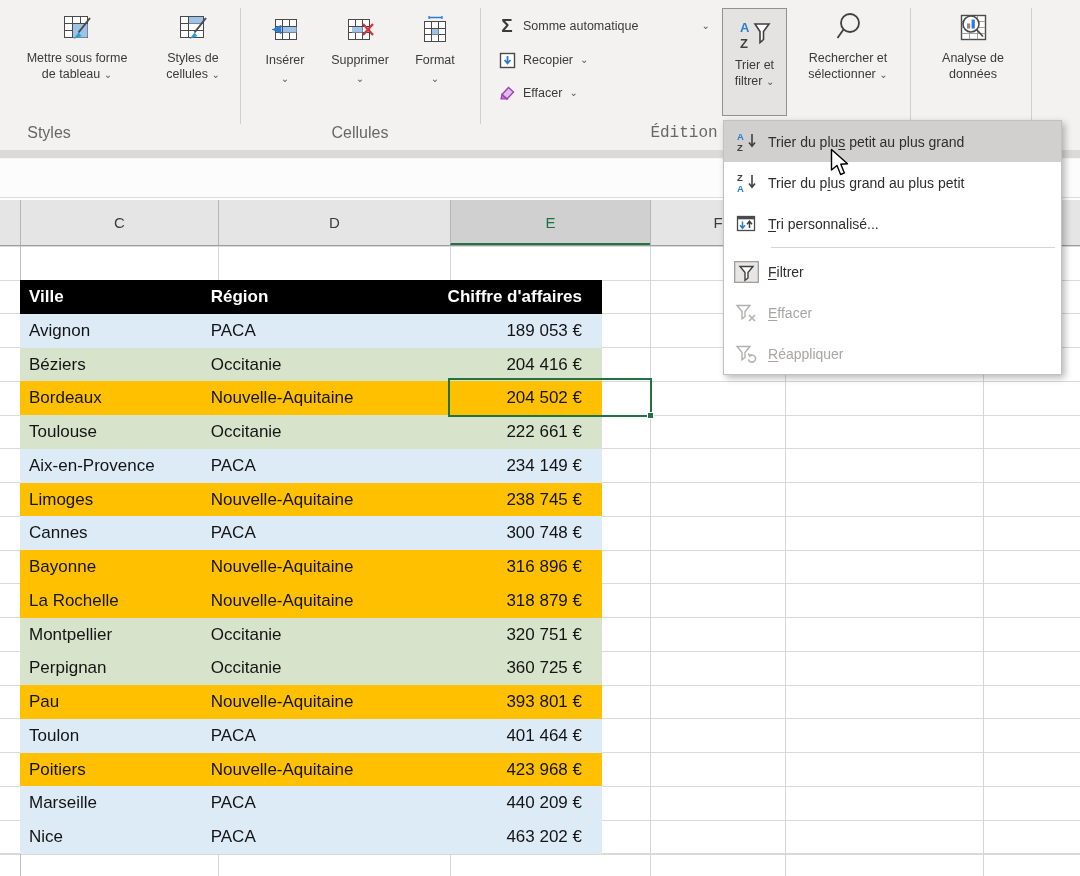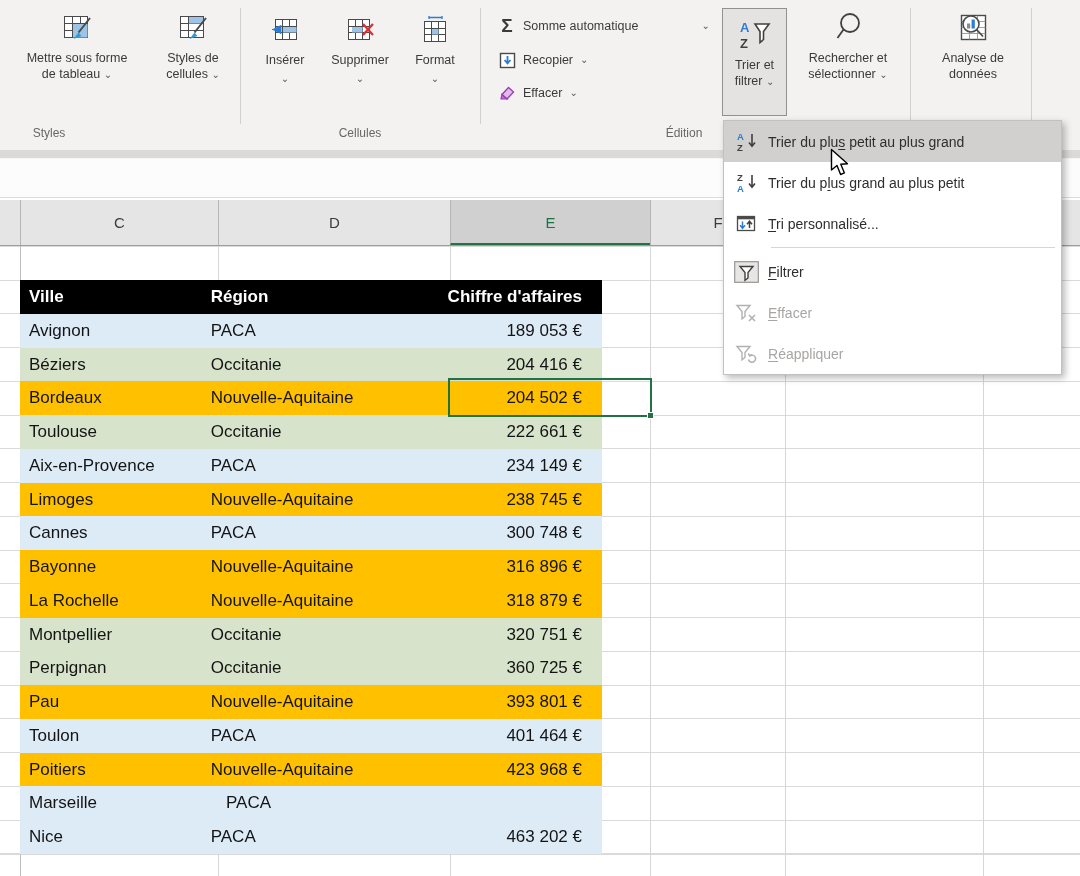--- a/index.html
+++ b/index.html
@@ -3,21 +3,21 @@
 <meta charset="utf-8">
 <style>
   html,body{margin:0;padding:0;}
   *{box-sizing:border-box;}
   body{font-family:"Liberation Sans","DejaVu Sans",sans-serif;background:#fff;}
   #app{position:relative;width:1080px;height:876px;overflow:hidden;background:#fff;}
 
   
   .ribbon{position:absolute;left:0;top:0;width:1080px;height:150px;background:#f3f2f1;color:#3b3a39;font-size:12.5px;}
   .rsep{position:absolute;top:8px;height:116px;width:1px;background:#d2d0ce;}
-  .grouplabel{position:absolute;top:124px;height:18px;font-size:12px;color:#696764;text-align:center;line-height:18px;}
+  .grouplabel{position:absolute;top:124px;height:18px;font-size:16px;color:#696764;text-align:center;line-height:18px;}
   .rbtn{position:absolute;display:flex;flex-direction:column;align-items:center;text-align:center;line-height:16px;}
   .rbtn .ricon{height:44px;display:flex;align-items:center;justify-content:center;}
   .chev{font-size:10px;color:#5a5a5a;line-height:10px;}
   .smallrow{position:absolute;display:flex;align-items:center;white-space:nowrap;}
   .smallrow .sico{width:22px;display:flex;justify-content:center;margin-right:5px;}
   .pressedbtn{background:#e5e3e2;border:1px solid #919191;}
 
   
   .ribbonband{position:absolute;left:0;top:150px;width:1080px;height:9px;background:#dbdad9;border-bottom:1px solid #f5f5f5;}
   .formulastrip{position:absolute;left:0;top:159px;width:1080px;height:39px;background:#fcfcfc;border-bottom:1px solid #dcdcdc;}
@@ -213,21 +213,21 @@
           <rect x="11" y="12.5" width="3.2" height="5" fill="#8a8a8a"></rect>
           <rect x="15.6" y="8.5" width="3.2" height="9" fill="#2b7cd3"></rect>
           <line x1="20.5" y1="18.5" x2="27" y2="25.5" stroke="#4a4a4a" stroke-width="1.8"></line>
         </svg>
       </span>
       <span>Analyse de</span>
       <span>données</span>
     </div>
 
     <div class="rsep" style="left:1031px;"></div>
-    <div class="grouplabel" style="left:645px;width:78px;">Édition</div>
+    <div class="grouplabel" style="left:645px;width:78px;font-family:Liberation Mono, monospace;">Édition</div>
   </div>
 
   <div class="ribbonband"></div>
   <div class="formulastrip"></div>
 
   <div class="colheaders">
     <div class="colcell" style="left:20px;width:198px;">C</div>
     <div class="colcell" style="left:218px;width:232px;">D</div>
     <div class="colcell sel" style="left:450px;width:200px;">E</div>
     <div class="colcell" style="left:650px;width:135px;">F</div>
@@ -316,20 +316,21 @@
           <div class="tc tcol3">401 464 €</div>
         </div>
       <div class="trow" style="background: rgb(255, 192, 0);">
           <div class="tc tcol1">Poitiers</div>
           <div class="tc tcol2">Nouvelle-Aquitaine</div>
           <div class="tc tcol3">423 968 €</div>
         </div>
       <div class="trow" style="background: rgb(221, 235, 247);">
           <div class="tc tcol1">Marseille</div>
           <div class="tc tcol2">PACA</div>
+          <div class="tc tcol3">440 209 €</div>
         </div>
       <div class="trow" style="background: rgb(221, 235, 247);">
           <div class="tc tcol1">Nice</div>
           <div class="tc tcol2">PACA</div>
           <div class="tc tcol3">463 202 €</div>
         </div>
     </div>
 
     <div class="selbox">
       <div class="fillhandle"></div>

